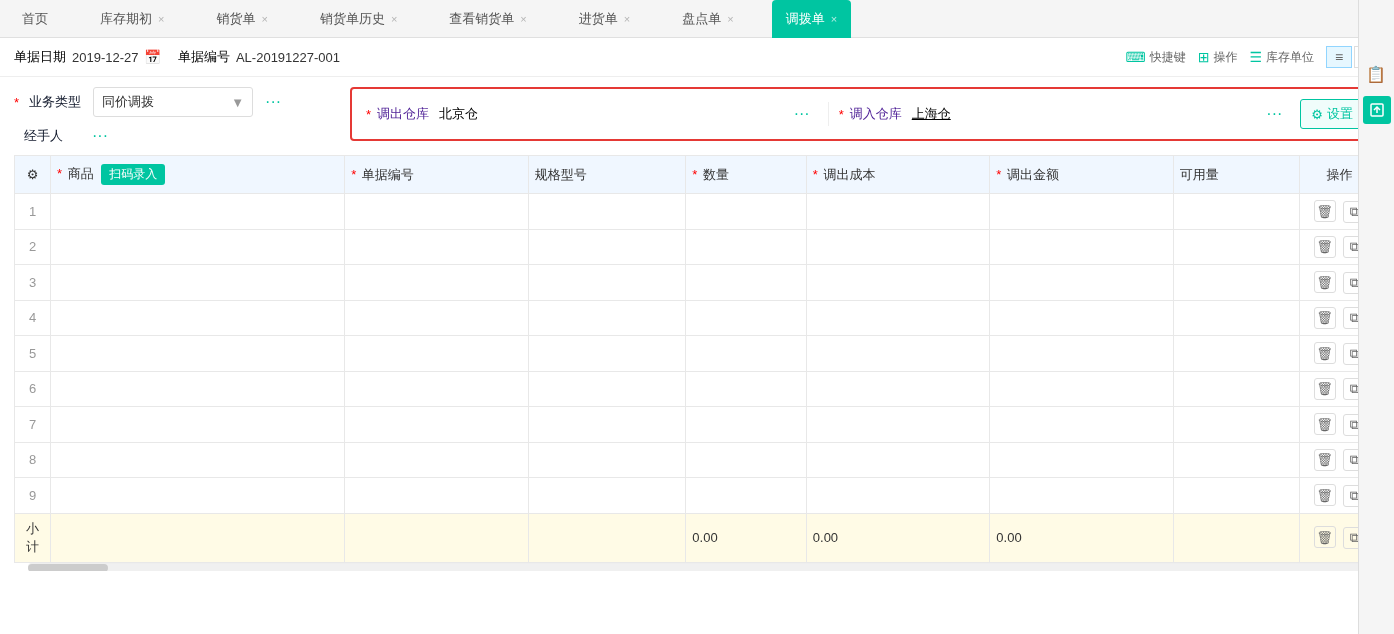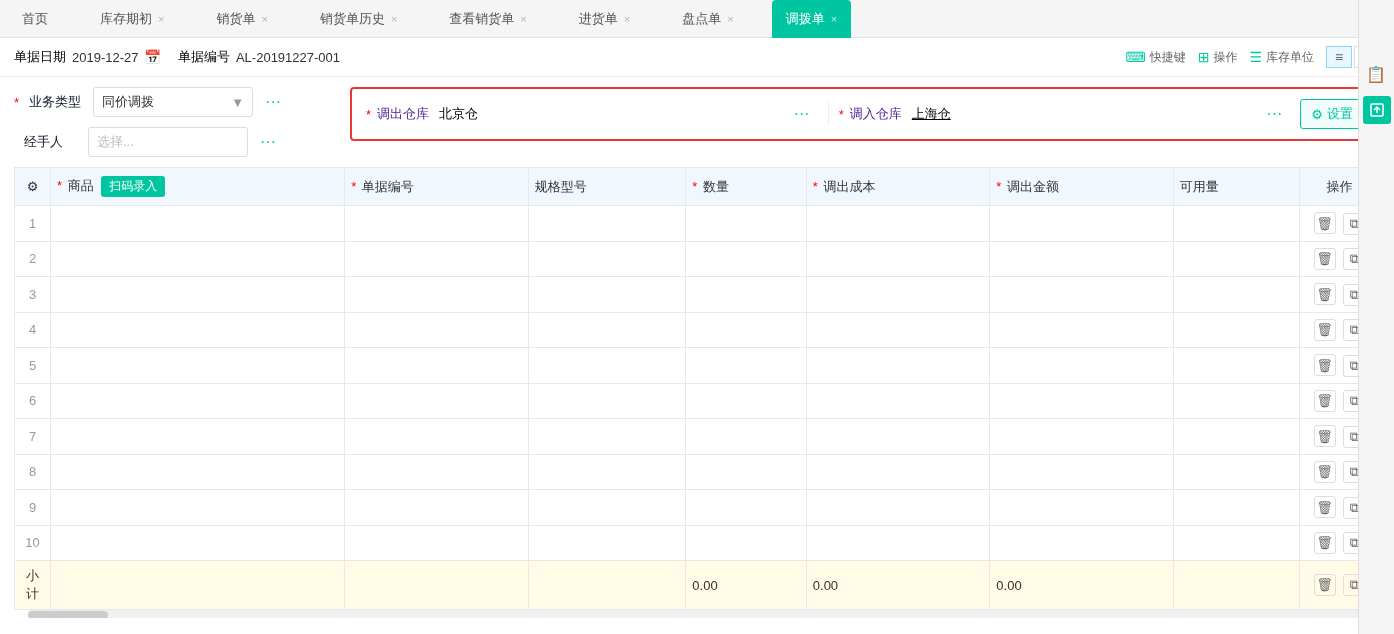--- a/index.html
+++ b/index.html
@@ -185,23 +185,20 @@
       <span class="req">*</span>
       <label>业务类型</label>
       <div class="form-select" style="position:relative; min-width:160px;">
         <span>同价调拨</span>
         <span class="arrow">▼</span>
       </div>
       <span class="form-field-dots">···</span>
     </div>
     <div class="form-field">
       <label style="margin-left:10px;">经手人</label>
-      <div class="form-select" style="min-width:160px; color:#bbb;">
-        <span style="color:#bbb;">选择...</span>
-      </div>
       <span class="form-field-dots">···</span>
     </div>
   </div>
 
   <div class="highlight-box">
     <div class="hfield">
       <span class="req">*</span>
       <label>调出仓库</label>
       <span class="val" style="margin-left:4px;">北京仓</span>
       <span class="dots">···</span>
@@ -367,34 +364,20 @@
     <td></td>
     <td></td>
     <td></td>
     <td class="col-ops">
       <button class="op-btn" title="删除">🗑</button>
       <button class="op-btn" title="复制">⧉</button>
     </td>
   </tr>
         <tr>
     <td class="row-num">9</td>
-    <td style="min-width:120px;"></td>
-    <td></td>
-    <td></td>
-    <td></td>
-    <td></td>
-    <td></td>
-    <td></td>
-    <td class="col-ops">
-      <button class="op-btn" title="删除">🗑</button>
-      <button class="op-btn" title="复制">⧉</button>
-    </td>
-  </tr>
-        <tr>
-    <td class="row-num">10</td>
     <td style="min-width:120px;"></td>
     <td></td>
     <td></td>
     <td></td>
     <td></td>
     <td></td>
     <td></td>
     <td class="col-ops">
       <button class="op-btn" title="删除">🗑</button>
       <button class="op-btn" title="复制">⧉</button>

